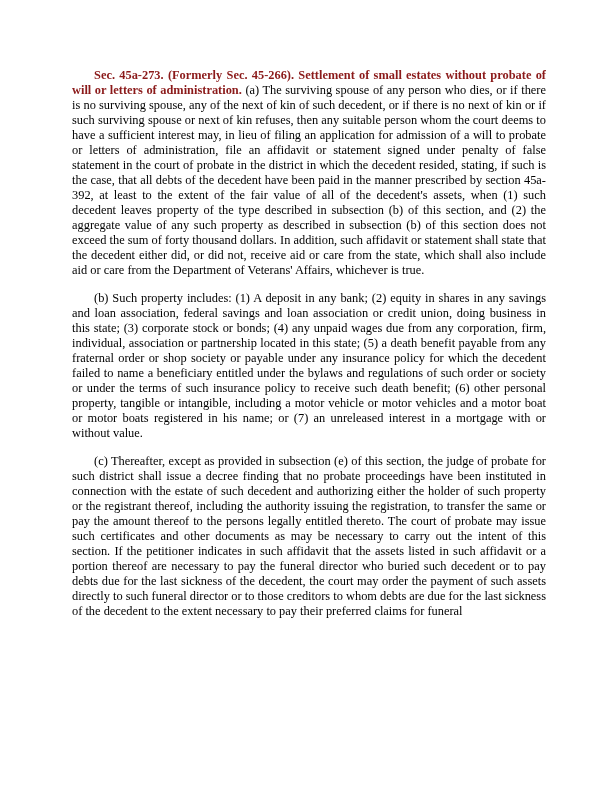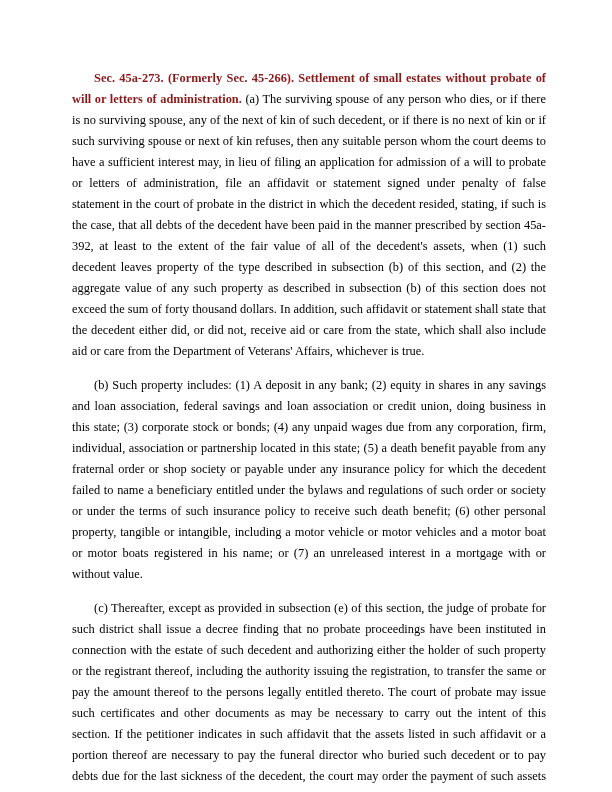--- a/index.html
+++ b/index.html
@@ -24,21 +24,21 @@
   }
   .content {
     position: absolute;
     left: 72px;
     top: 68px;
     width: 474px;
   }
   .para {
     margin: 0 0 13px 0;
     font-size: 12.4px;
-    line-height: 21px;
+    line-height: 15px;
     text-align: justify;
     text-indent: 22px;
     color: #000000;
     -webkit-font-smoothing: none;
   }
   .para.last {
     margin-bottom: 4px;
   }
   .heading-run {
     color: #8B1A1A;

